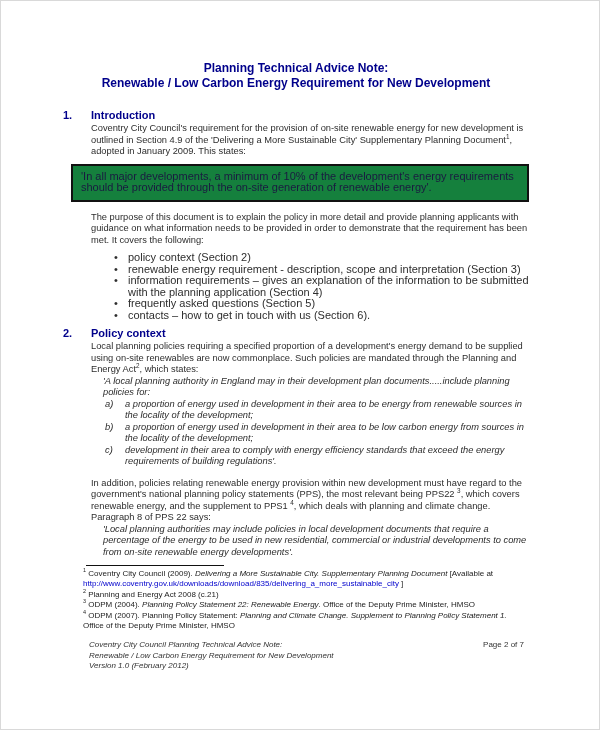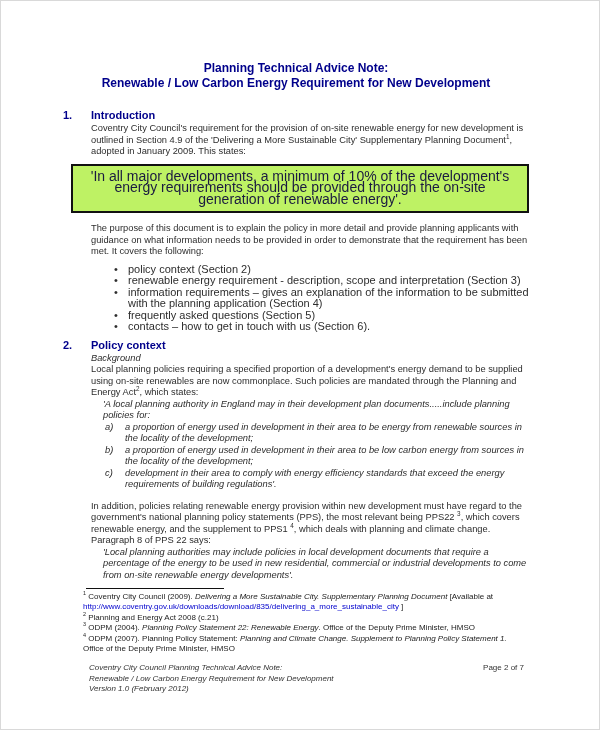--- a/index.html
+++ b/index.html
@@ -14,22 +14,22 @@
 
   .sec-head { display:flex; color:#00008B; font-weight:bold; font-size:11px; line-height:13px; margin:0 0 1px 0; }
   .sec-num { width:28px; flex-shrink:0; }
 
   .body { font-size:9.3px; line-height:11.5px; color:#2d2d2d; margin:0; }
   .ind { margin-left:28px; }
   .mt10 { margin-top:10px; }
   .mt6 { margin-top:6px; }
 
   .quote-box {
-    margin:6px 0 0 8px; border:2px solid #111111; background:#bef264;
-    padding:5px 8px 6px 8px; font-size:14px; line-height:11.5px; color:#1a1a40;text-align:center;
+    margin:6px 0 0 8px; border:2px solid #111111; background:#15803d;
+    padding:5px 8px 6px 8px; font-size:11px; line-height:11.5px; color:#1a1a40;
   }
 
   .bullets { margin-top:6px; }
   .bullet-row { display:flex; margin-left:51px; font-size:11px; line-height:11.5px; color:#2d2d2d; }
   .bullet-dot { width:14px; flex-shrink:0; }
   .bullet-dot::before { content:'\2022'; }
 
   .italic { font-style:italic; }
   .quote-ind { margin-left:40px; font-style:italic; }
   .abc-row { display:flex; margin-left:42px; font-style:italic; font-size:9.3px; line-height:11.5px; color:#2d2d2d; }
@@ -87,21 +87,20 @@
       <div class="bullet-row">
         <span class="bullet-dot"></span>
         <span>contacts – how to get in touch with us (Section 6).</span>
       </div>
     </div>
 
     <div class="sec-head mt6" style="margin-top:6px;">
       <span class="sec-num">2.</span>
       <span>Policy context</span>
     </div>
-    <p class="body ind italic">Background</p>
     <p class="body ind"><span>Local planning policies requiring a specified proportion of a development's energy demand to be supplied using on-site renewables are now commonplace.  Such policies are mandated through the Planning and Energy Act</span><span class="sup">2</span><span>, which states:</span></p>
 
     <p class="body quote-ind">'A local planning authority in England may in their development plan documents.....include planning policies for:</p>
     <div class="abc-row">
       <span class="abc-label">a)</span>
       <span>a proportion of energy used in development in their area to be energy from renewable sources in the locality of the development;</span>
     </div>
     <div class="abc-row">
       <span class="abc-label">b)</span>
       <span>a proportion of energy used in development in their area to be low carbon energy from sources in the locality of the development;</span>

